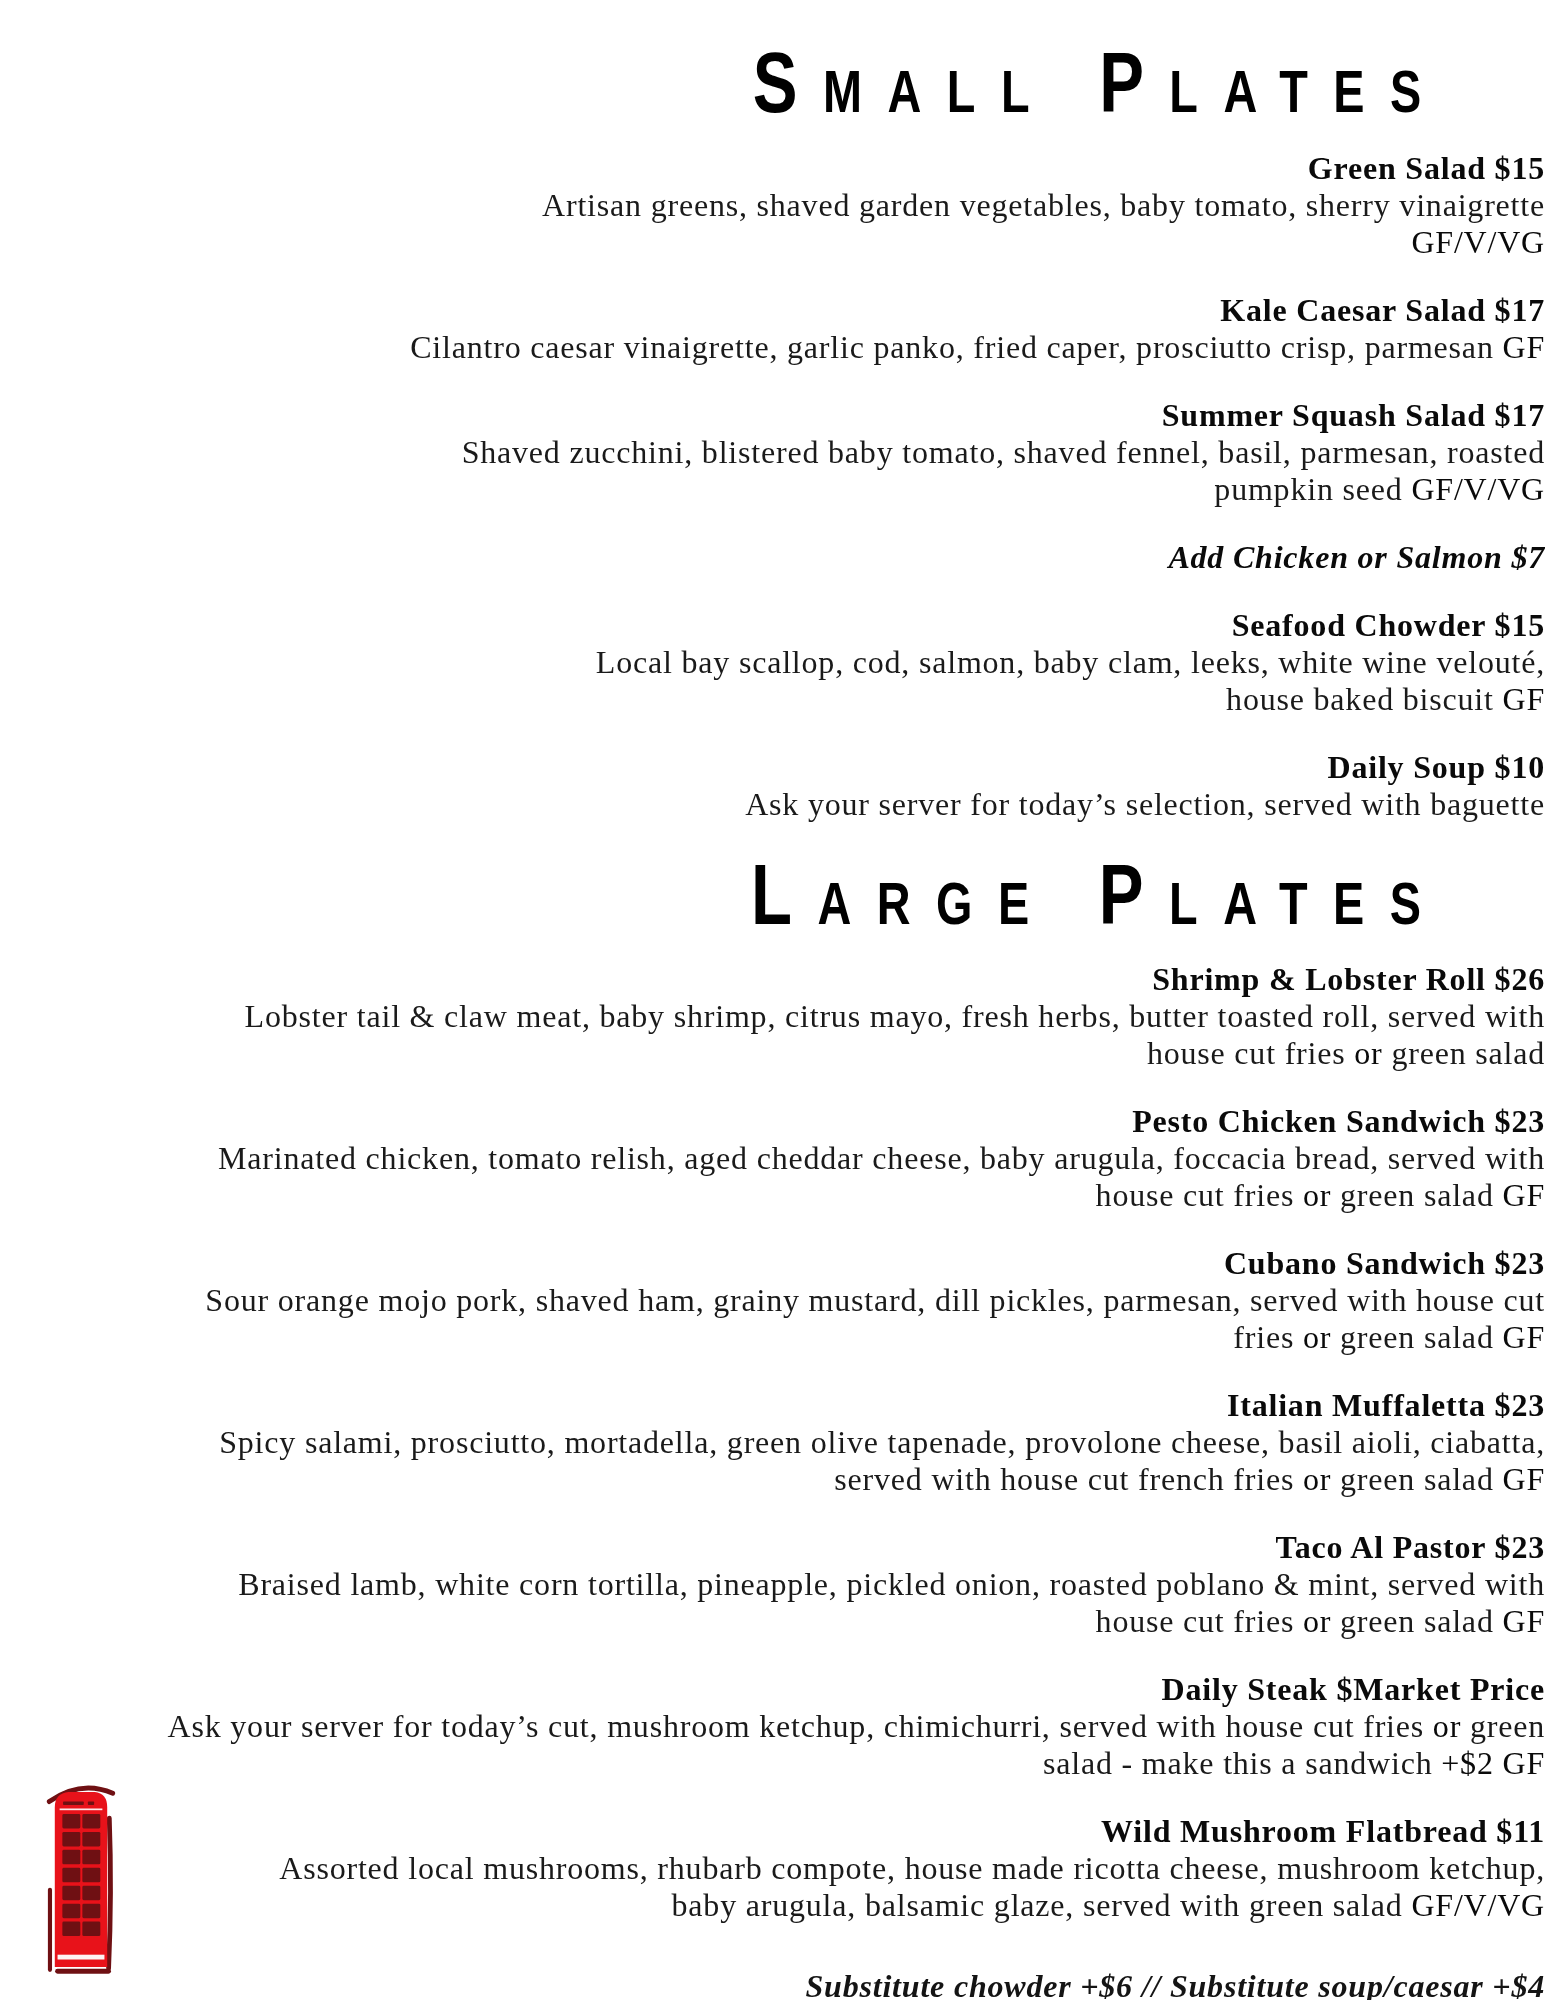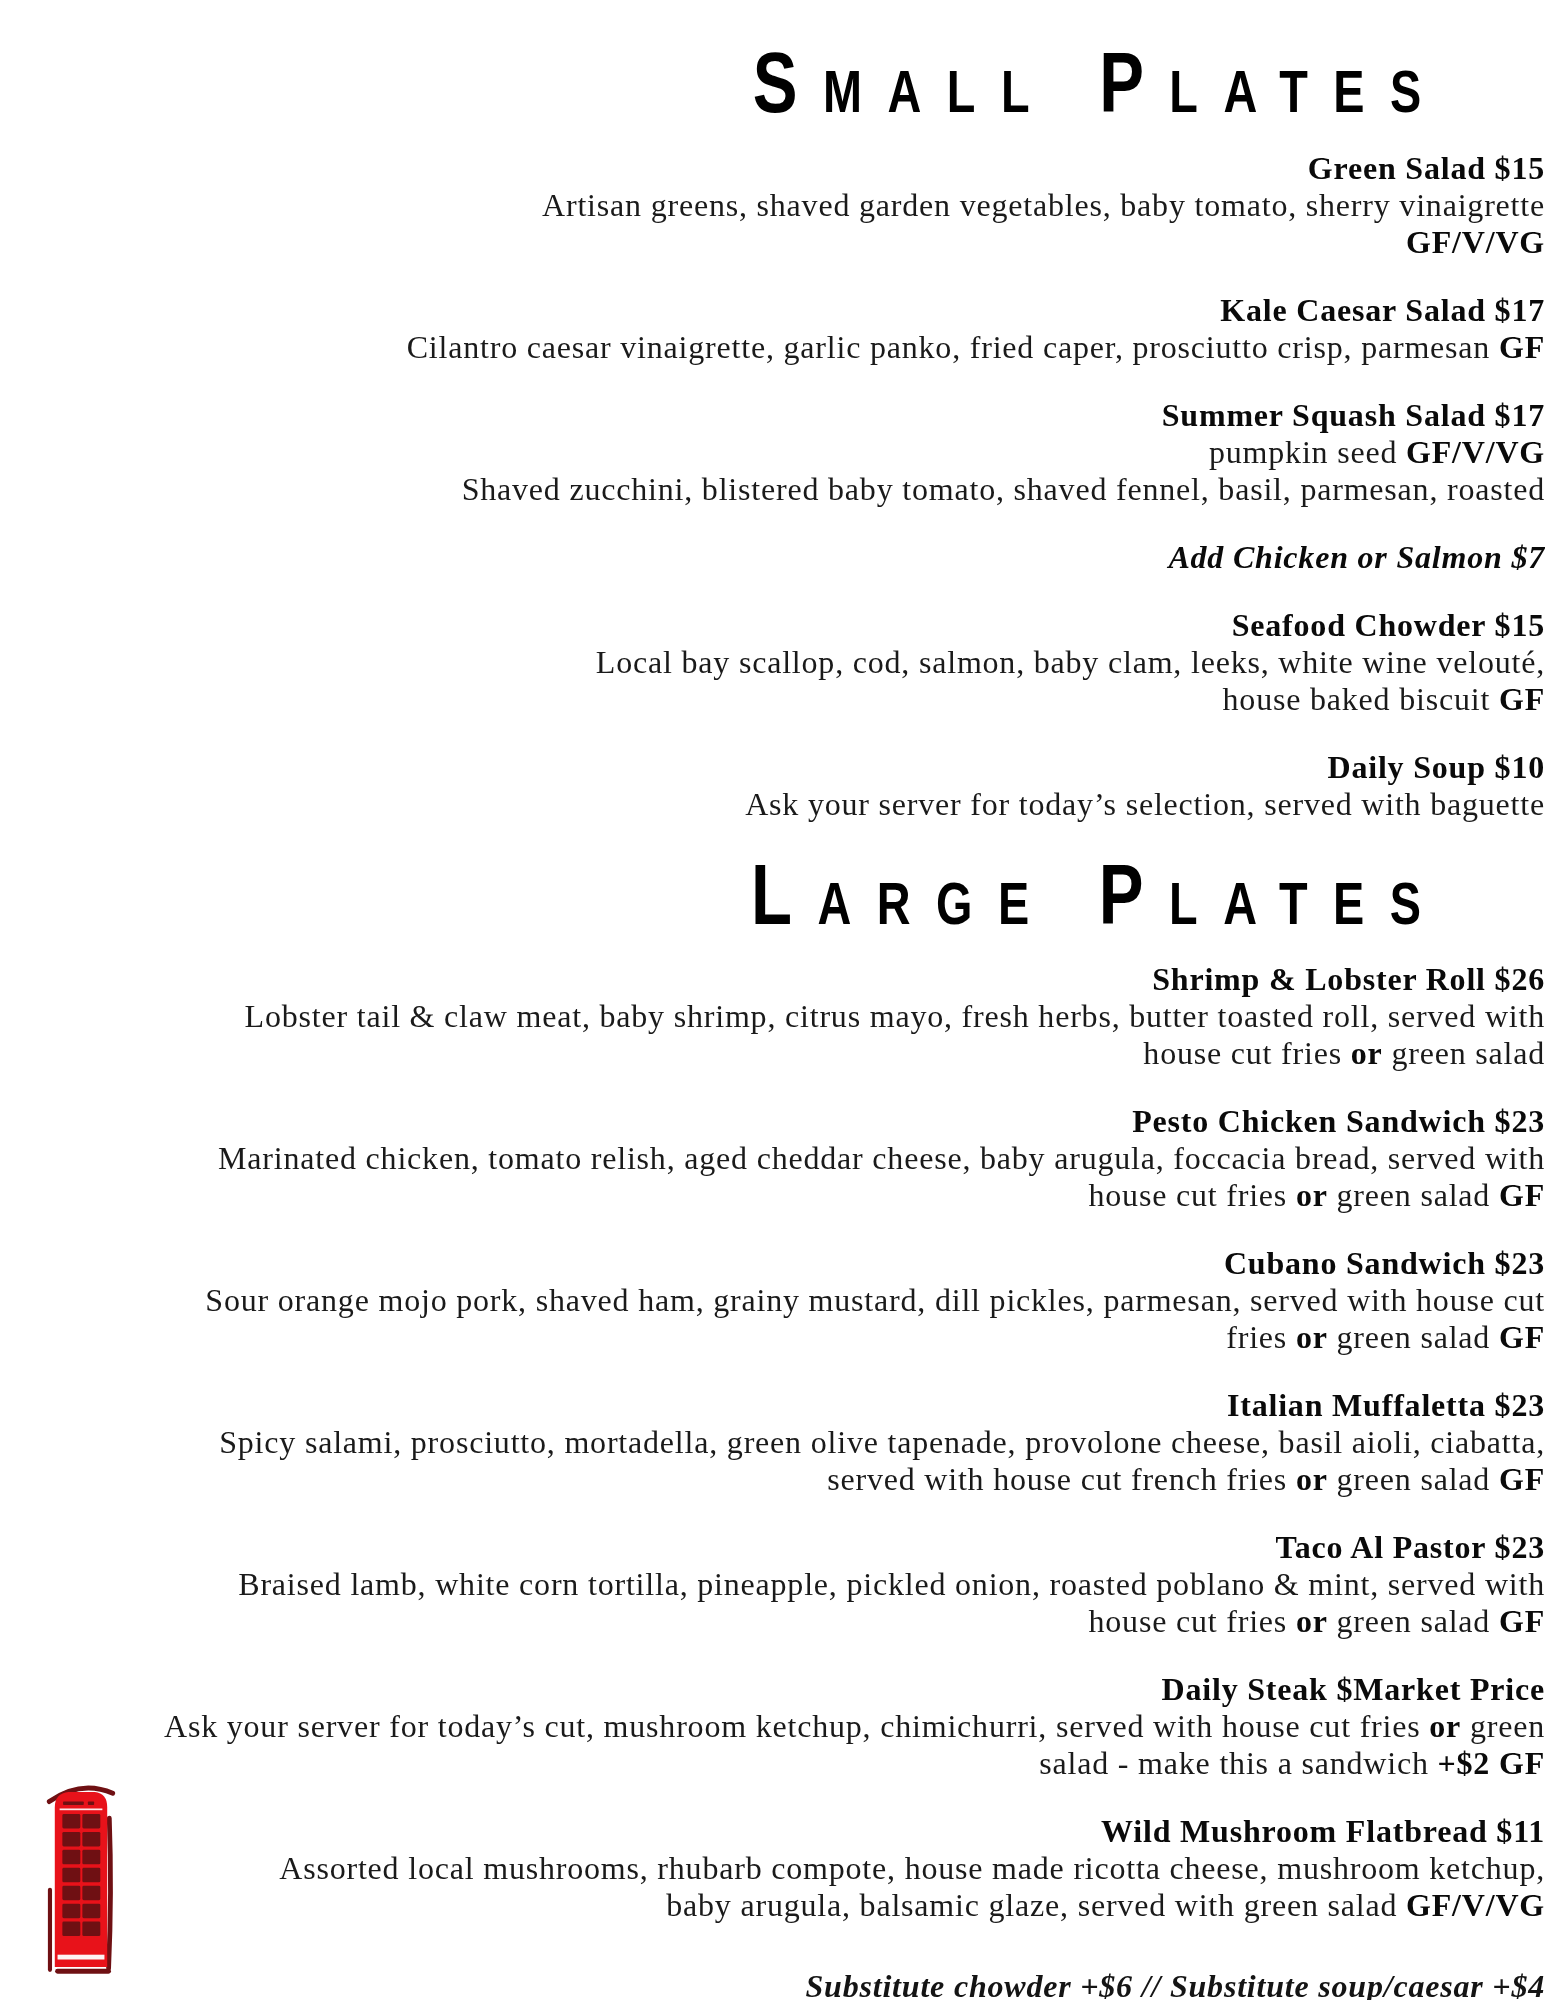--- a/index.html
+++ b/index.html
@@ -37,21 +37,21 @@
   .item { margin: 0 0 31px 0; }
   .item-name, .line, .footer-note {
     font-size: 32px;
     line-height: 37px;
     letter-spacing: 0.8px;
     white-space: nowrap;
   }
   .item-name { font-weight: 700; color: #0a0a0a; }
   .item-name.ital { font-style: italic; }
   .line { font-weight: 400; color: #1a1a1a; }
-  .b { font-weight: 700; color: #0a0a0a; }
+  .b { font-weight: 400; color: #0a0a0a; }
   .footer-note { font-weight: 700; font-style: italic; margin-top: 44px; }
   .booth {
     position: absolute;
     left: 38px; top: 1774px;
     width: 86px; height: 200px;
   }
 </style>
 </head>
 <body>
 
@@ -66,22 +66,22 @@
       <div class="line"><span class="b">GF/V/VG</span></div>
     </div>
 
     <div class="item">
       <div class="item-name">Kale Caesar Salad $17</div>
       <div class="line"><span>Cilantro caesar vinaigrette, garlic panko, fried caper, prosciutto crisp, parmesan </span><span class="b">GF</span></div>
     </div>
 
     <div class="item">
       <div class="item-name">Summer Squash Salad $17</div>
+      <div class="line"><span>Shaved zucchini, blistered baby tomato, shaved fennel, basil, parmesan, roasted</span></div>
       <div class="line"><span>pumpkin seed </span><span class="b">GF/V/VG</span></div>
-      <div class="line"><span>Shaved zucchini, blistered baby tomato, shaved fennel, basil, parmesan, roasted</span></div>
     </div>
 
     <div class="item">
       <div class="item-name ital">Add Chicken or Salmon $7</div>
     </div>
 
     <div class="item">
       <div class="item-name">Seafood Chowder $15</div>
       <div class="line"><span>Local bay scallop, cod, salmon, baby clam, leeks, white wine velouté,</span></div>
       <div class="line"><span>house baked biscuit </span><span class="b">GF</span></div>

